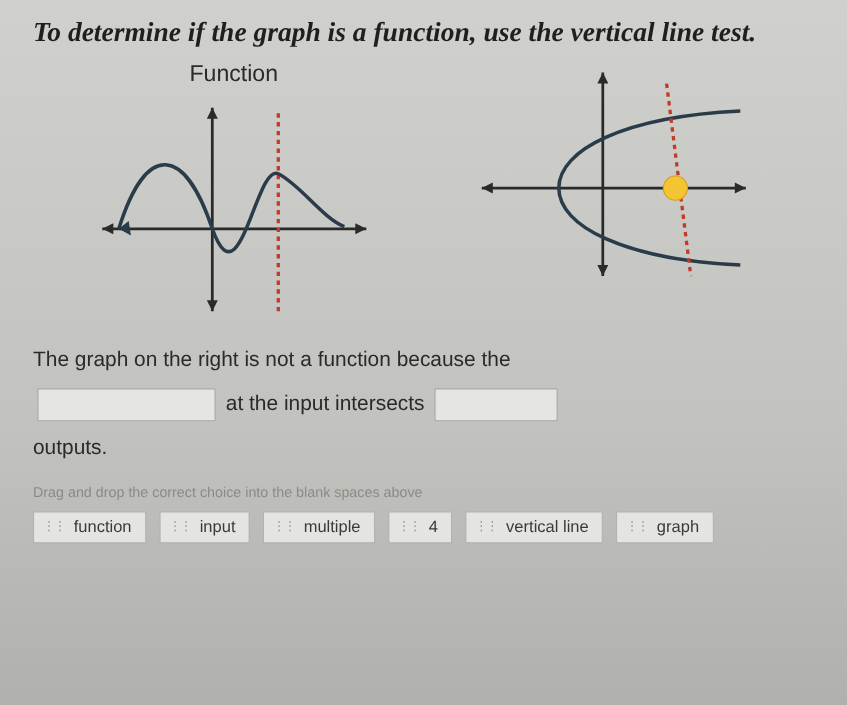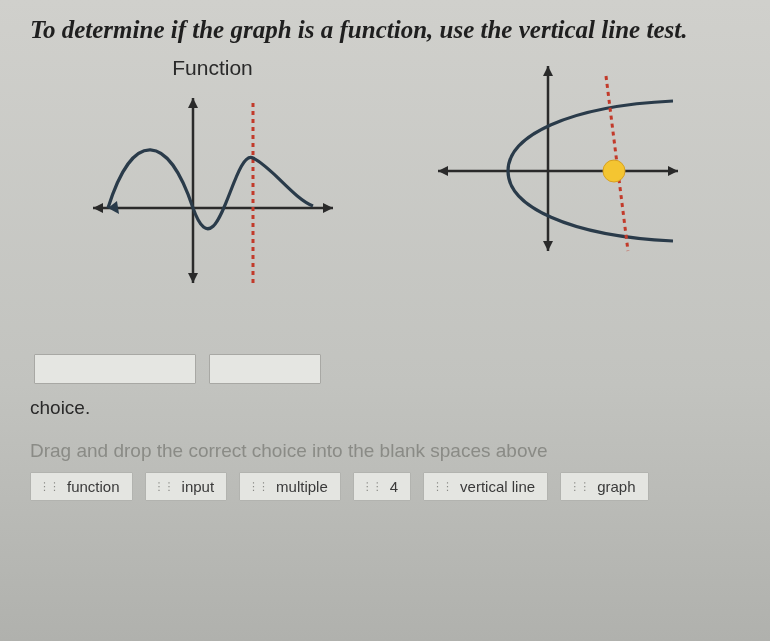--- a/index.html
+++ b/index.html
@@ -60,21 +60,21 @@
     min-width: 160px;
     height: 28px;
     background: #e5e6e2;
     border: 1px solid #a8a8a4;
     vertical-align: middle;
     border-radius: 1px;
     margin: 0 4px;
   }
   .blank-small { min-width: 110px; }
   .hint {
-    font-size: 19px;
+    font-size: 13px;
     color: #8a8b86;
     font-family: Arial, sans-serif;
     margin: 12px 0 10px 0;
   }
   .chips {
     display: flex;
     flex-wrap: wrap;
     gap: 12px;
     font-family: Arial, sans-serif;
   }
@@ -140,24 +140,25 @@
 
         <line x1="178" y1="20" x2="200" y2="195" stroke="#c23a2a" stroke-width="3" stroke-dasharray="4,4"></line>
 
         <circle cx="186" cy="115" r="11" fill="#f4c531" stroke="#d8a020" stroke-width="1"></circle>
       </svg>
     </div>
 
   </div>
 
   <div class="explain">
-    <br>
+    <span>The graph on the right is not a function because the</span><br>
     <span class="blank"></span>
+    <span>at the input intersects</span>
     <span class="blank blank-small"></span><br>
-    <span>choice.</span>
+    <span>outputs.</span>
   </div>
 
   <div class="hint">Drag and drop the correct choice into the blank spaces above</div>
 
   <div class="chips">
     <div class="chip">
       <span class="grip">⋮⋮</span>
       <span>function</span>
     </div>
     <div class="chip">

